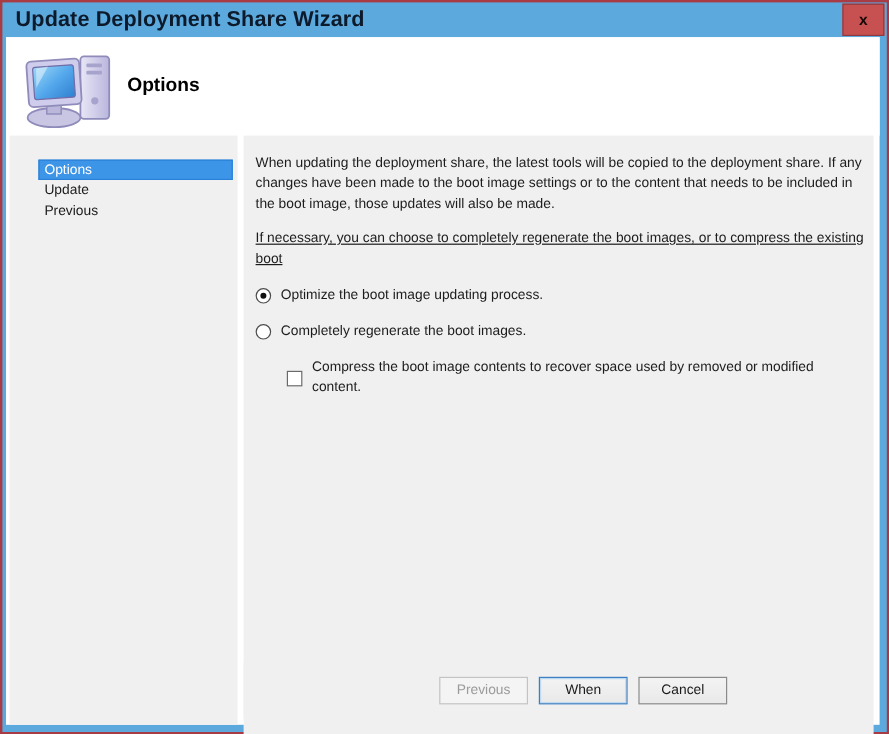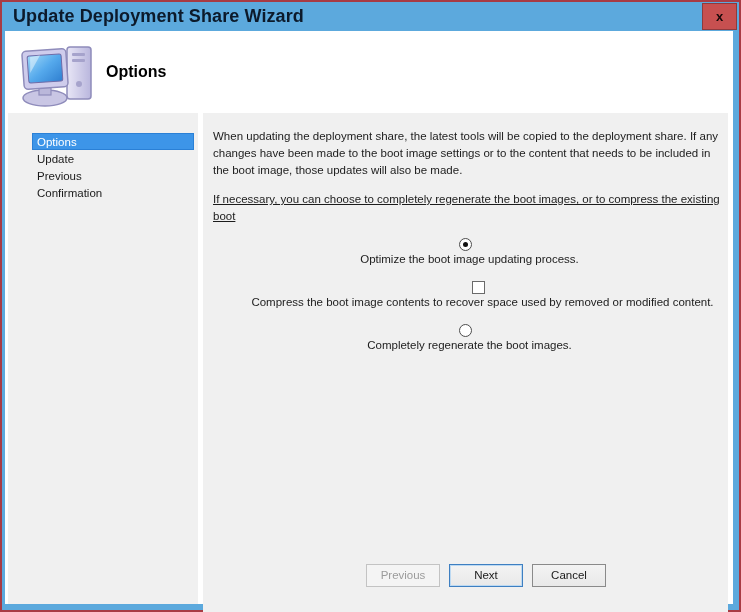--- a/index.html
+++ b/index.html
@@ -40,21 +40,21 @@
   .nav-item.selected { background:#3d95e8; border-color:#2a80d6; color:#ffffff; }
 
   .content-panel {
     position:absolute; left:198px; top:82px; width:525px; height:523px;
     background:#f0f0f0; color:#1c1c1c;
     padding:15px 10px 0 10px; font-size:11.5px; line-height:17px;
   }
   .para { margin:0 0 0 0; width:507px; }
   .para2 { margin-top:12px;text-decoration:underline; }
 
-  .opt-row { display:flex; align-items:center; margin-top:13px;flex-direction:column; }
+  .opt-row { display:flex; align-items:center; margin-top:13px; }
   .opt-row .lbl { margin-left:8px; }
   .indent { margin-left:26px; }
 
   .radio {
     width:13px; height:13px; border-radius:50%;
     border:1px solid #4d4d4d; background:#ffffff; position:relative; flex:0 0 auto;
   }
   .radio.checked::after {
     content:""; position:absolute; left:3px; top:3px; width:5px; height:5px;
     border-radius:50%; background:#111;
@@ -120,44 +120,43 @@
         <path d="M12 14 L22 13 L11 30 Z" fill="#ffffff" opacity="0.45" transform="rotate(-4 26 27)"></path>
       </svg>
       <div class="header-title">Options</div>
     </div>
 
     <div class="sidebar-panel">
       <div class="nav">
         <div class="nav-item selected">Options</div>
         <div class="nav-item">Update</div>
         <div class="nav-item">Previous</div>
-        <div class="nav-item">Confirmation</div>
       </div>
     </div>
 
     <div class="content-panel">
       <p class="para">When updating the deployment share, the latest tools will be copied to the deployment share.  If any changes have been made to the boot image settings or to the content that needs to be included in the boot image, those updates will also be made.</p>
       <p class="para para2">If necessary, you can choose to completely regenerate the boot images, or to compress the existing boot</p>
 
       <div class="opt-row">
         <span class="radio checked"></span>
         <span class="lbl">Optimize the boot image updating process.</span>
       </div>
 
+      <div class="opt-row">
+        <span class="radio"></span>
+        <span class="lbl">Completely regenerate the boot images.</span>
+      </div>
+
       <div class="opt-row indent">
         <span class="checkbox"></span>
         <span class="lbl">Compress the boot image contents to recover space used by removed or modified content.</span>
-      </div>
-
-      <div class="opt-row">
-        <span class="radio"></span>
-        <span class="lbl">Completely regenerate the boot images.</span>
       </div>
     </div>
 
     <div class="footer-panel">
       <button class="btn disabled" disabled="">Previous</button>
-      <button class="btn focused">Next</button>
+      <button class="btn focused">When</button>
       <button class="btn">Cancel</button>
     </div>
 
   </div>
 </div>
 
 </body></html>

